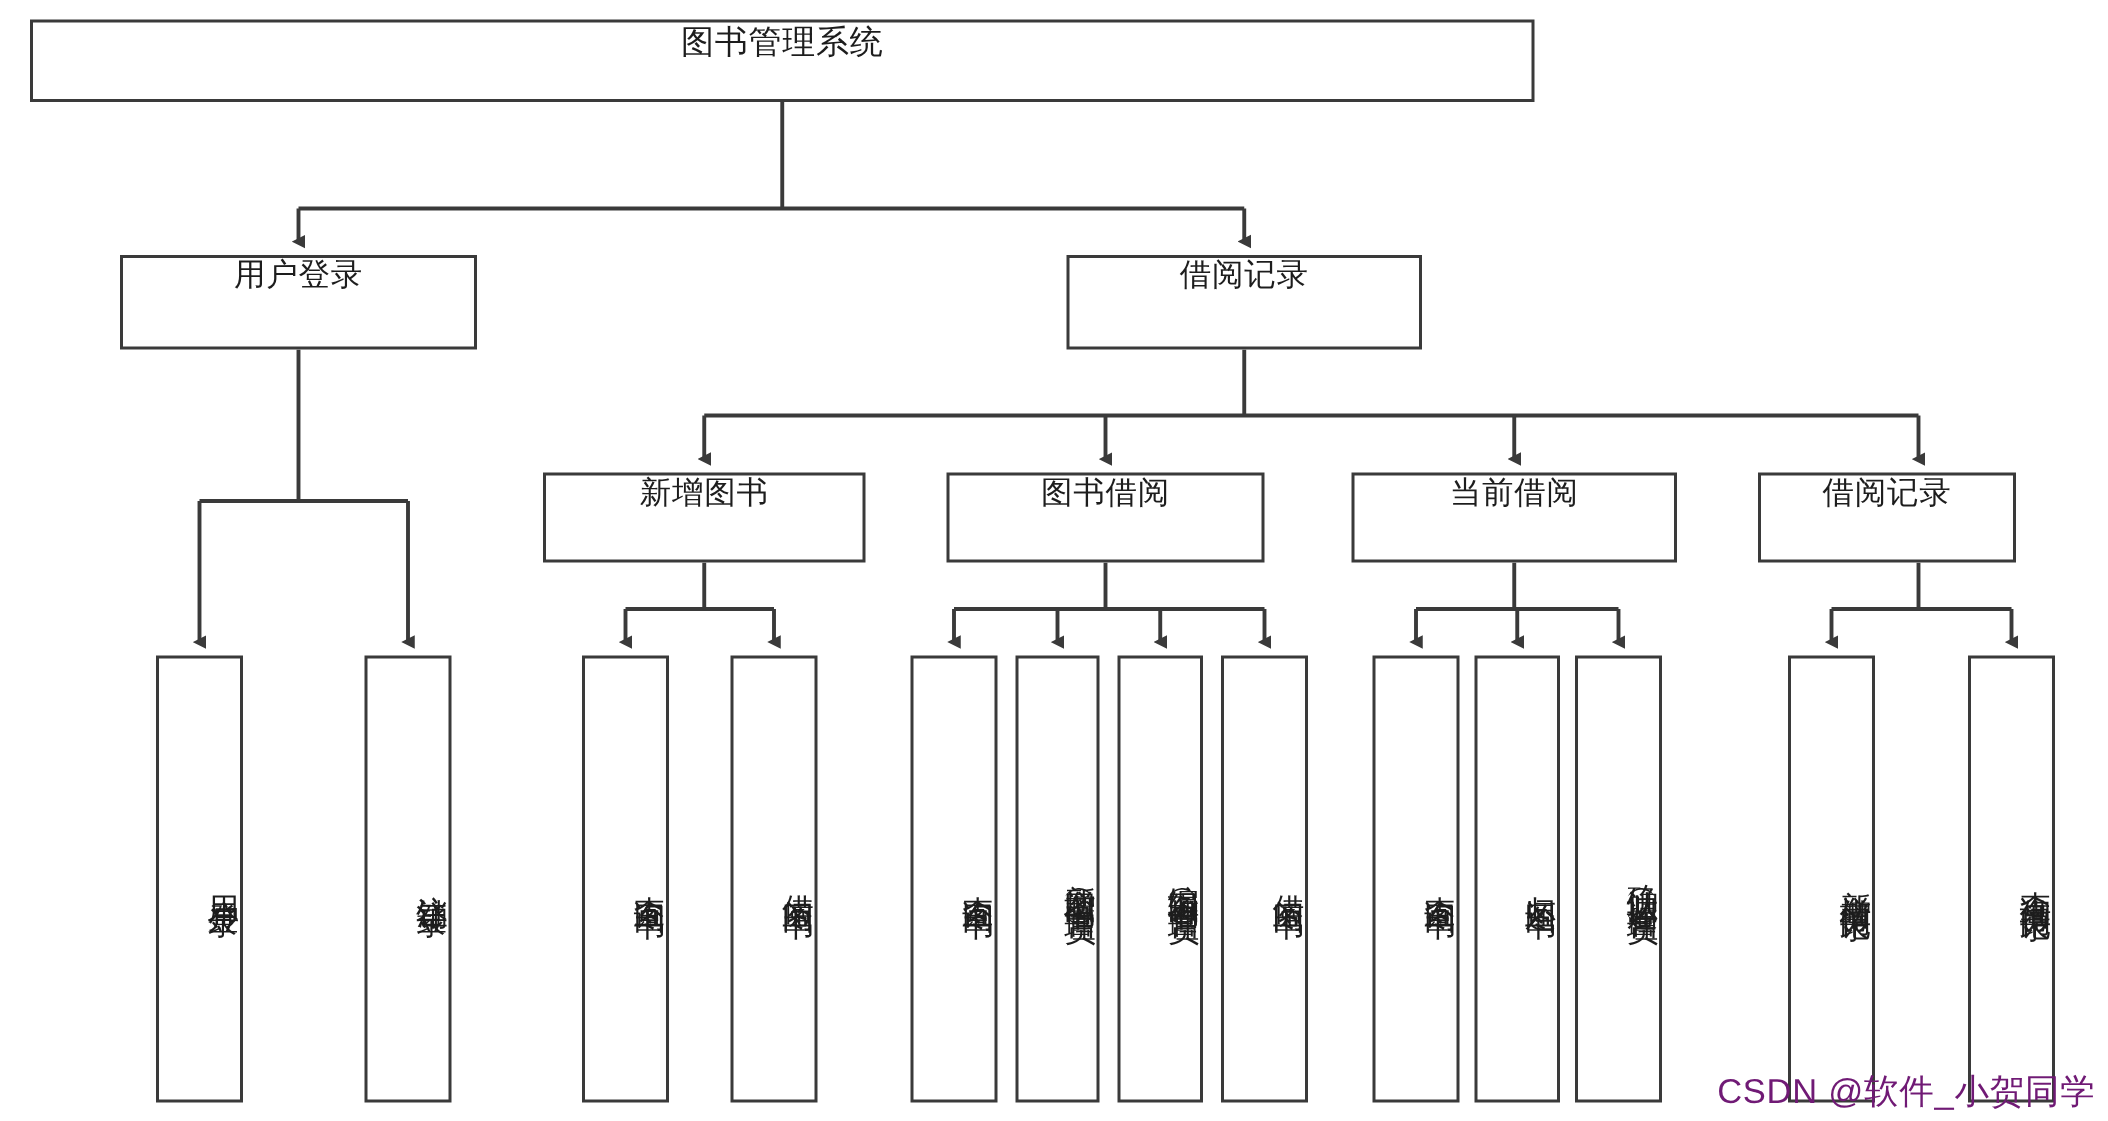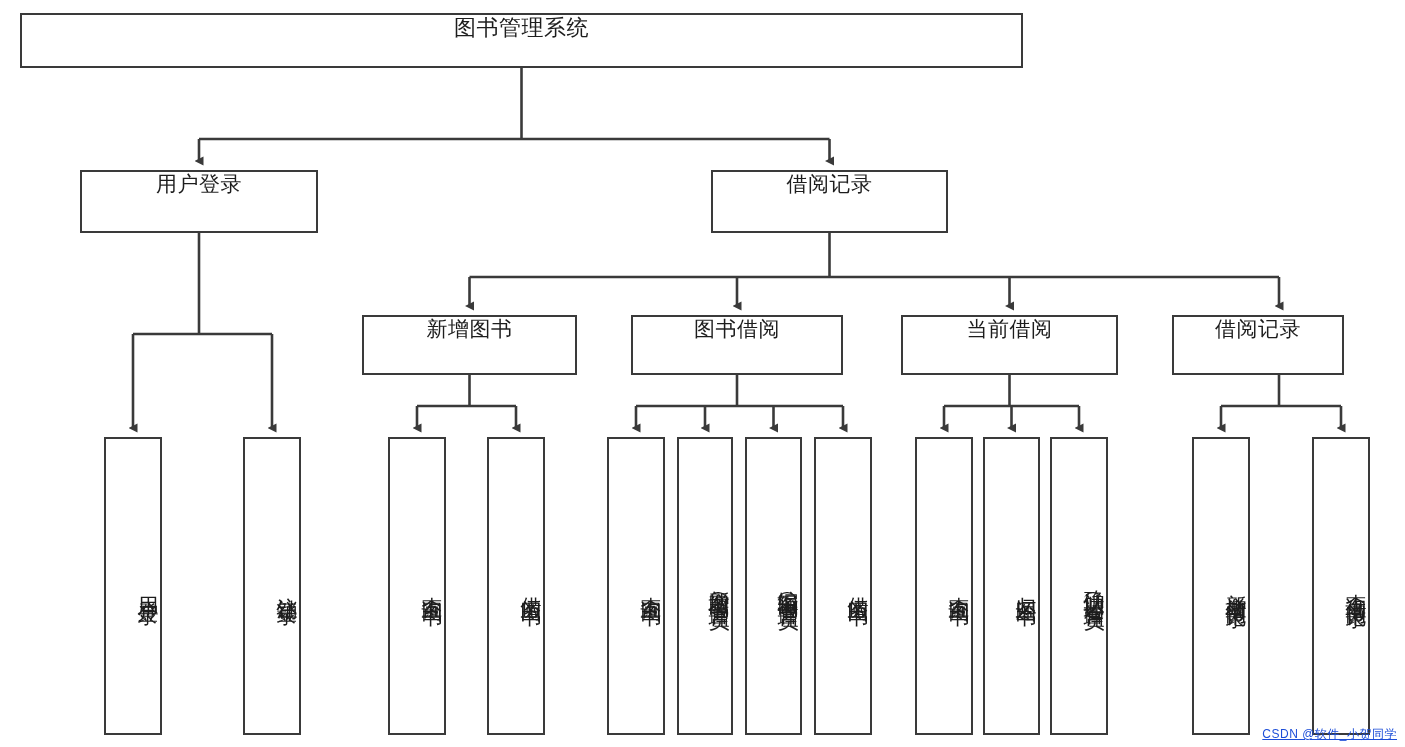--- a/index.html
+++ b/index.html
@@ -58,25 +58,24 @@
     left: 0;
     top: 0;
     width: 1405px;
     height: 747px;
     pointer-events: none;
   }
   .watermark {
     position: absolute;
     right: 8px;
     bottom: 4px;
-    font-size: 12px;
-    color: #1d4ed8;
+    font-size: 23px;
+    color: #701a75;
     letter-spacing: 0.5px;
     white-space: nowrap;
-    text-decoration: underline;
   }
 </style>
 </head>
 <body>
 
 <div id="canvas">
 
   <svg class="links" viewBox="0 0 1405 747" xmlns="http://www.w3.org/2000/svg">
     <defs>
       <marker id="arrowhead" markerWidth="10" markerHeight="9" refX="5" refY="4.5" orient="auto" markerUnits="userSpaceOnUse">

